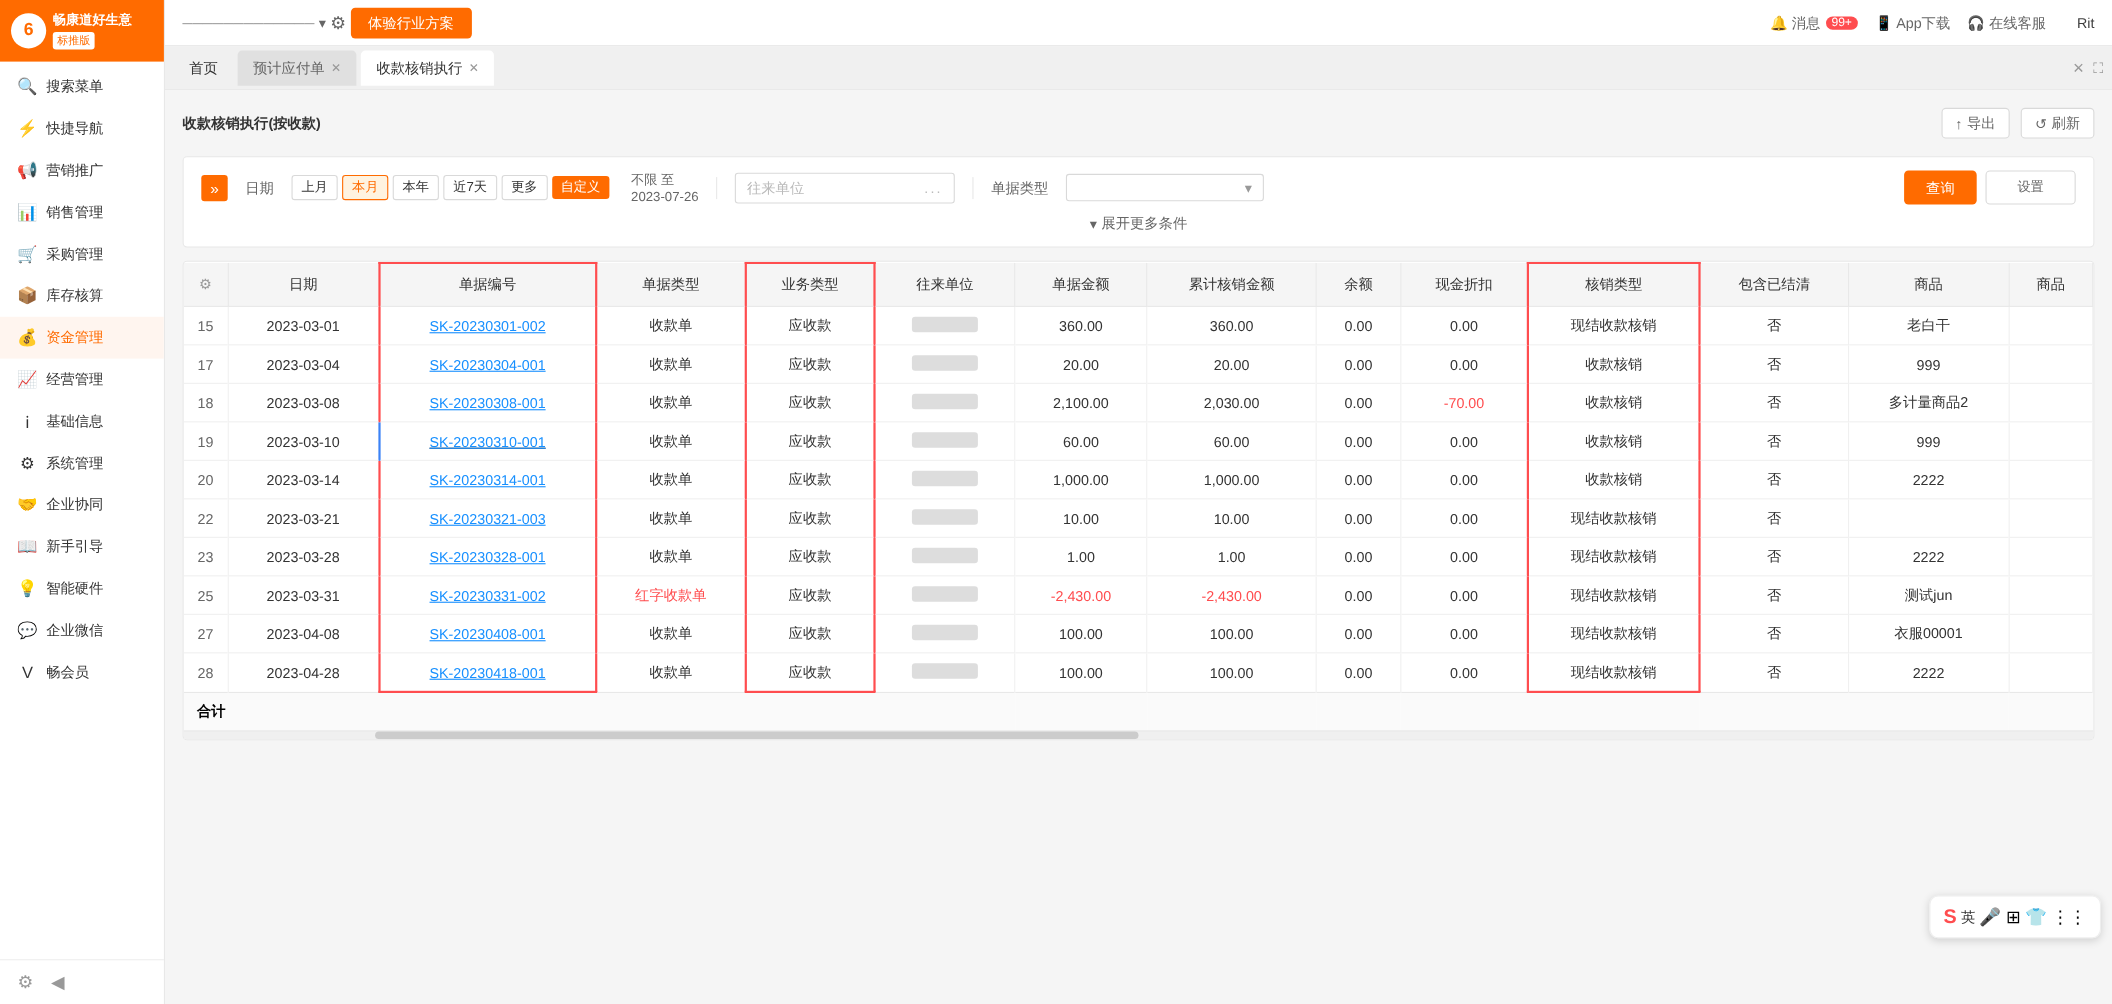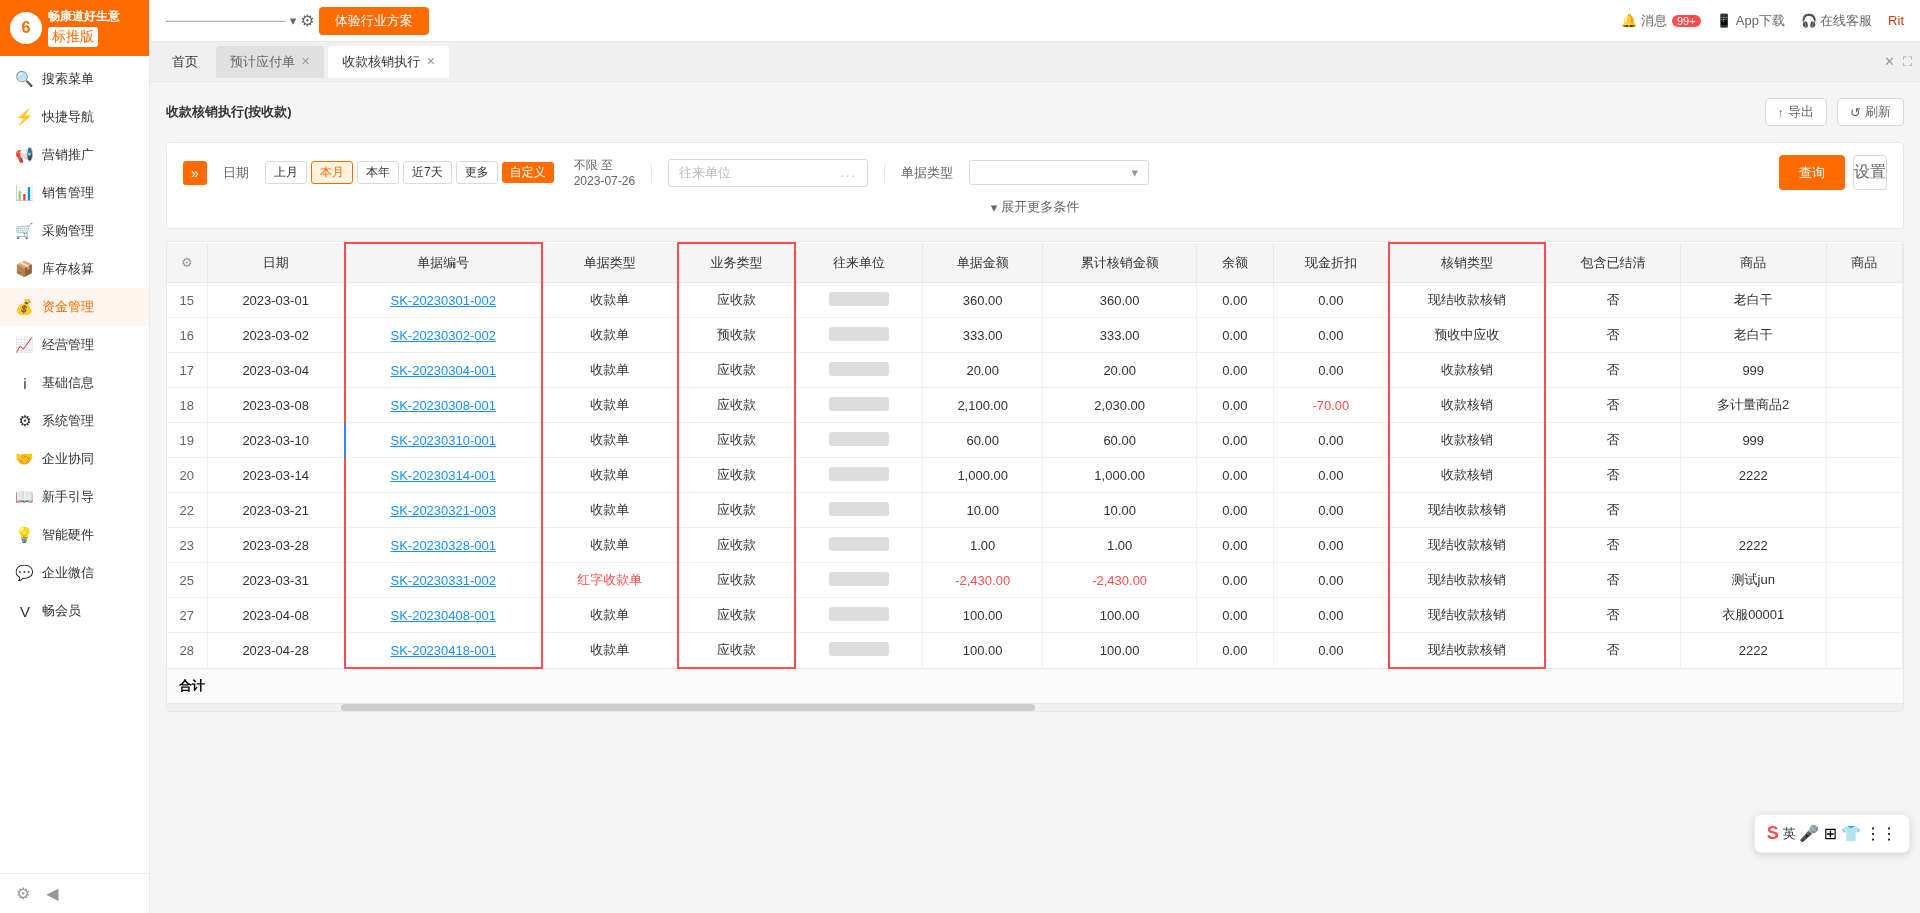--- a/index.html
+++ b/index.html
@@ -4,21 +4,21 @@
   <style>
     * { box-sizing: border-box; margin: 0; padding: 0; font-family: 'Microsoft YaHei', Arial, sans-serif; font-size: 13px; }
     body { background: #f5f5f5; display: flex; height: 913px; overflow: hidden; }
 
     
     .sidebar { width: 150px; background: #fff; border-right: 1px solid #e8e8e8; display: flex; flex-direction: column; flex-shrink: 0; }
     .sidebar-logo { background: #ff6b00; color: #fff; padding: 8px 10px; display: flex; align-items: center; gap: 6px; height: 56px; }
     .sidebar-logo-icon { width: 32px; height: 32px; background: #fff; border-radius: 50%; display: flex; align-items: center; justify-content: center; }
     .sidebar-logo-icon span { color: #ff6b00; font-weight: bold; font-size: 16px; }
     .sidebar-logo-text { font-size: 12px; font-weight: bold; line-height: 1.3; }
-    .sidebar-logo-badge { background: #fff; color: #ff6b00; font-size: 14px; border-radius: 3px; padding: 1px 4px; margin-top: 2px; display: inline-block; }
+    .sidebar-logo-badge { background: #fff; color: #ff6b00; font-size: 10px; border-radius: 3px; padding: 1px 4px; margin-top: 2px; display: inline-block; }
     .sidebar-nav { flex: 1; overflow-y: auto; padding: 4px 0; }
     .sidebar-item { display: flex; align-items: center; gap: 8px; padding: 10px 16px; cursor: pointer; color: #333; transition: background 0.2s; }
     .sidebar-item.active { background: #fff5ef; color: #ff6b00; }
     .sidebar-item .icon { width: 18px; height: 18px; display: flex; align-items: center; justify-content: center; font-size: 15px; }
     .sidebar-item .label { font-size: 13px; }
     .sidebar-bottom { padding: 10px 16px; border-top: 1px solid #eee; display: flex; gap: 16px; color: #999; }
 
     
     .main { flex: 1; display: flex; flex-direction: column; overflow: hidden; }
 
@@ -52,21 +52,21 @@
     .filter-label { color: #666; font-size: 13px; }
     .filter-date-btns { display: flex; gap: 4px; align-items: center; }
     .filter-date-btn { padding: 2px 8px; border: 1px solid #d9d9d9; background: #fff; border-radius: 3px; cursor: pointer; font-size: 12px; color: #333; }
     .filter-date-btn.active { background: #fff3e0; border-color: #ff6b00; color: #ff6b00; }
     .filter-custom { background: #ff6b00; color: #fff; border-radius: 3px; padding: 2px 8px; font-size: 12px; cursor: pointer; border: none; }
     .filter-date-range { color: #666; font-size: 12px; }
     .filter-divider { width: 1px; height: 20px; background: #e8e8e8; }
     .filter-input { border: 1px solid #d9d9d9; border-radius: 3px; padding: 4px 10px; font-size: 13px; color: #999; width: 200px; }
     .filter-select { border: 1px solid #d9d9d9; border-radius: 3px; padding: 4px 10px; font-size: 13px; color: #999; width: 180px; display: flex; align-items: center; justify-content: space-between; }
     .filter-btn-query { background: #ff6b00; color: #fff; border: none; border-radius: 4px; padding: 6px 20px; cursor: pointer; font-size: 13px; }
-    .filter-btn-setting { background: #fff; color: #666; border: 1px solid #d9d9d9; border-radius: 4px; padding: 6px 0; cursor: pointer; font-size: 16px; }
+    .filter-btn-setting { background: #fff; color: #666; border: 1px solid #d9d9d9; border-radius: 4px; padding: 6px 28px; cursor: pointer; font-size: 12px; }
     .filter-expand { display: flex; align-items: center; justify-content: center; margin-top: 8px; color: #666; font-size: 12px; cursor: pointer; gap: 4px; }
 
     
     .table-container { background: #fff; border-radius: 4px; border: 1px solid #e8e8e8; overflow: hidden; }
     .table-wrap { overflow-x: auto; }
     table { width: 100%; border-collapse: collapse; min-width: 1500px; }
     thead tr { background: #f5f5f5; }
     thead th { padding: 10px 12px; text-align: center; color: #333; font-weight: 500; border-bottom: 1px solid #e8e8e8; border-right: 1px solid #e8e8e8; white-space: nowrap; font-size: 13px; }
     tbody tr { border-bottom: 1px solid #f0f0f0; }
     tbody td { padding: 8px 12px; text-align: center; color: #333; border-right: 1px solid #f0f0f0; white-space: nowrap; font-size: 13px; }
@@ -189,21 +189,21 @@
         <span class="topbar-badge">99+</span>
       </span>
       <span style="display:flex;align-items:center;gap:3px;">
         <span>📱</span>
         <span>App下载</span>
       </span>
       <span style="display:flex;align-items:center;gap:3px;">
         <span>🎧</span>
         <span>在线客服</span>
       </span>
-      <span style="color:#c2410c;font-weight:500;">Rit</span>
+      <span style="color:#404040;font-weight:500;margin-left:12px;">Rit</span>
     </div>
   </div>
 
   <div class="tabs">
     <div class="tab tab-home">
       <span>首页</span>
     </div>
     <div class="tab">
       <span>预计应付单</span>
       <span class="tab-close">✕</span>
@@ -306,38 +306,20 @@
     <td style="">360.00</td>
     <td style="">360.00</td>
     <td>0.00</td>
     <td style="">0.00</td>
     <td style="border-left: 2px solid #ff4d4f; border-right: 2px solid #ff4d4f;">现结收款核销</td>
     <td>否</td>
     <td>老白干</td>
     <td></td>
   </tr>
               <tr>
-    <td style="color:#666;">16</td>
-    <td>2023-03-02</td>
-    <td style="border-left: 2px solid #ff4d4f; border-right: 2px solid #ff4d4f;">
-      <span style="color:#1890ff;cursor:pointer;text-decoration:underline;">SK-20230302-002</span>
-    </td>
-    <td style="">收款单</td>
-    <td style="border-left: 2px solid #ff4d4f; border-right: 2px solid #ff4d4f;">预收款</td>
-    <td><span class="cell-blur"></span></td>
-    <td style="">333.00</td>
-    <td style="">333.00</td>
-    <td>0.00</td>
-    <td style="">0.00</td>
-    <td style="border-left: 2px solid #ff4d4f; border-right: 2px solid #ff4d4f;">预收中应收</td>
-    <td>否</td>
-    <td>老白干</td>
-    <td></td>
-  </tr>
-              <tr>
     <td style="color:#666;">17</td>
     <td>2023-03-04</td>
     <td style="border-left: 2px solid #ff4d4f; border-right: 2px solid #ff4d4f;">
       <span style="color:#1890ff;cursor:pointer;text-decoration:underline;">SK-20230304-001</span>
     </td>
     <td style="">收款单</td>
     <td style="border-left: 2px solid #ff4d4f; border-right: 2px solid #ff4d4f;">应收款</td>
     <td><span class="cell-blur"></span></td>
     <td style="">20.00</td>
     <td style="">20.00</td>

